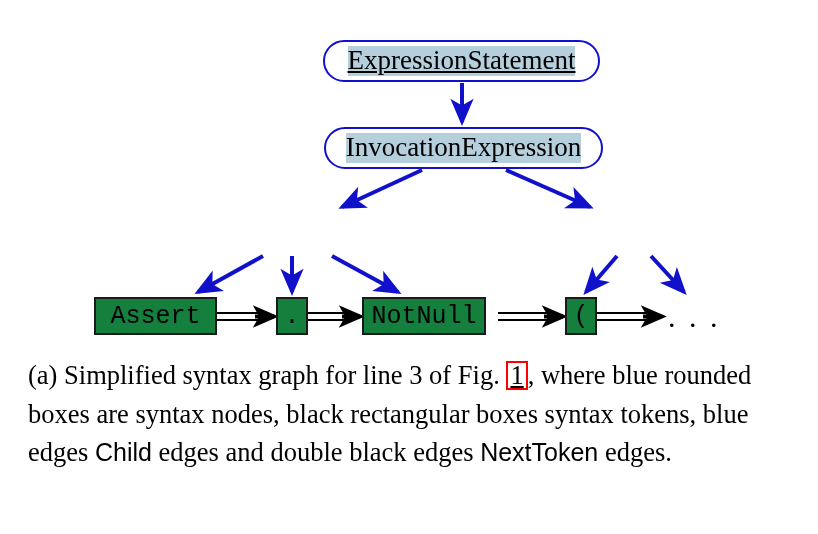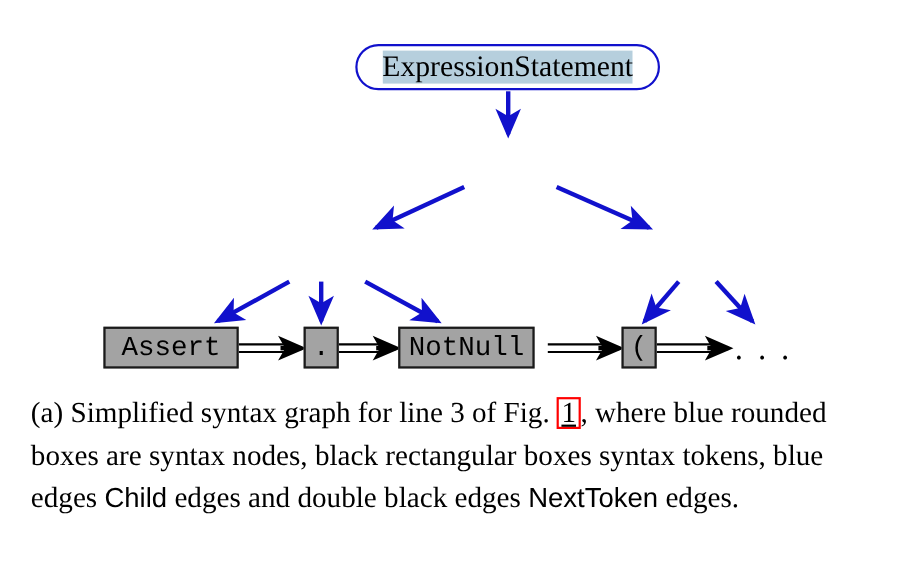--- a/index.html
+++ b/index.html
@@ -52,21 +52,21 @@
     background: #b6cfdd;
     white-space: nowrap;
     padding: 1px 0 2px 0;
   }
 
   
   .syntax-token {
     position: absolute;
     box-sizing: border-box;
     border: 2px solid #1a1a1a;
-    background: #a3a3a3;
+    background: #15803d;
     display: flex;
     align-items: center;
     justify-content: center;
     z-index: 3;
   }
   .syntax-token-label {
     font-family: "Liberation Mono", monospace;
     font-size: 25px;
     line-height: 1;
     color: #000000;
@@ -149,24 +149,27 @@
         <line x1="544" y1="316.5" x2="563" y2="316.5" stroke-width="4" marker-end="url(#black-arrow)"></line>
       </g>
       <g>
         <line x1="597" y1="313" x2="654" y2="313"></line>
         <line x1="597" y1="320" x2="654" y2="320"></line>
         <line x1="643" y1="316.5" x2="662" y2="316.5" stroke-width="4" marker-end="url(#black-arrow)"></line>
       </g>
     </g>
   </svg>
 
-  <div class="syntax-node" style="left:323px; top:40px; width:277px; height:42px;">
+  <div class="syntax-node" style="left:323px; top:40px; width:277px; height:42px;text-decoration:underline;">
     <span class="syntax-node-label">ExpressionStatement</span>
   </div>
 
+  <div class="syntax-node" style="left:324px; top:127px; width:279px; height:42px;">
+    <span class="syntax-node-label">InvocationExpression</span>
+  </div>
 
 
 
   <div class="syntax-token" style="left:94px; top:297px; width:123px; height:38px;">
     <span class="syntax-token-label">Assert</span>
   </div>
 
   <div class="syntax-token" style="left:276px; top:297px; width:32px; height:38px;">
     <span class="syntax-token-label">.</span>
   </div>

